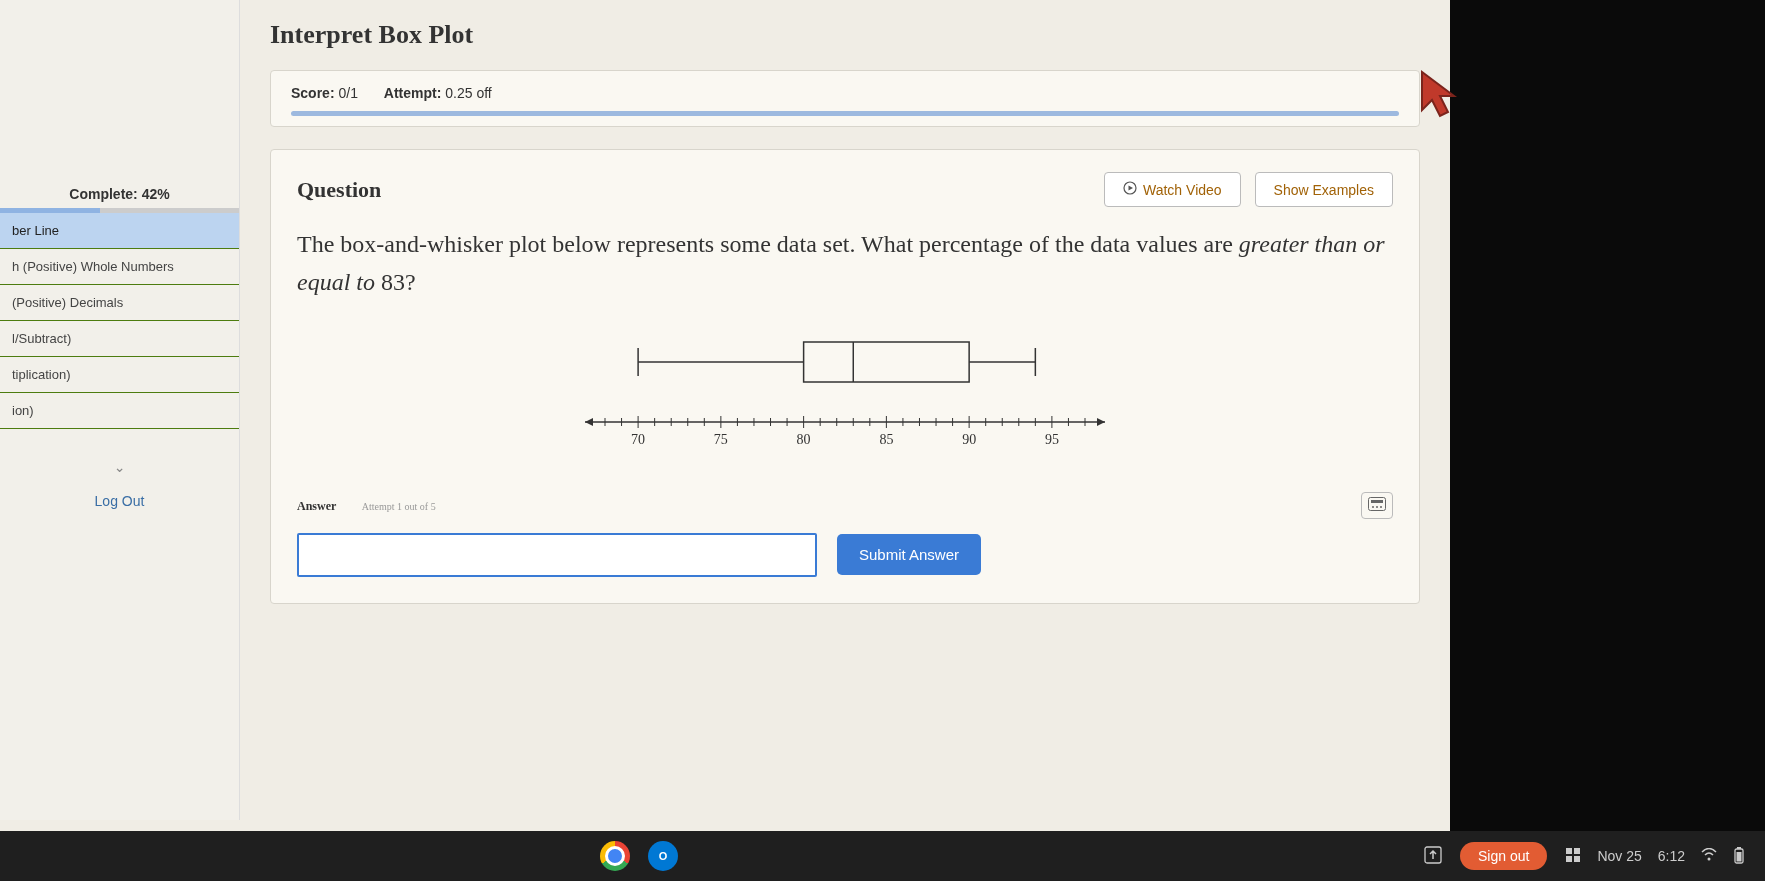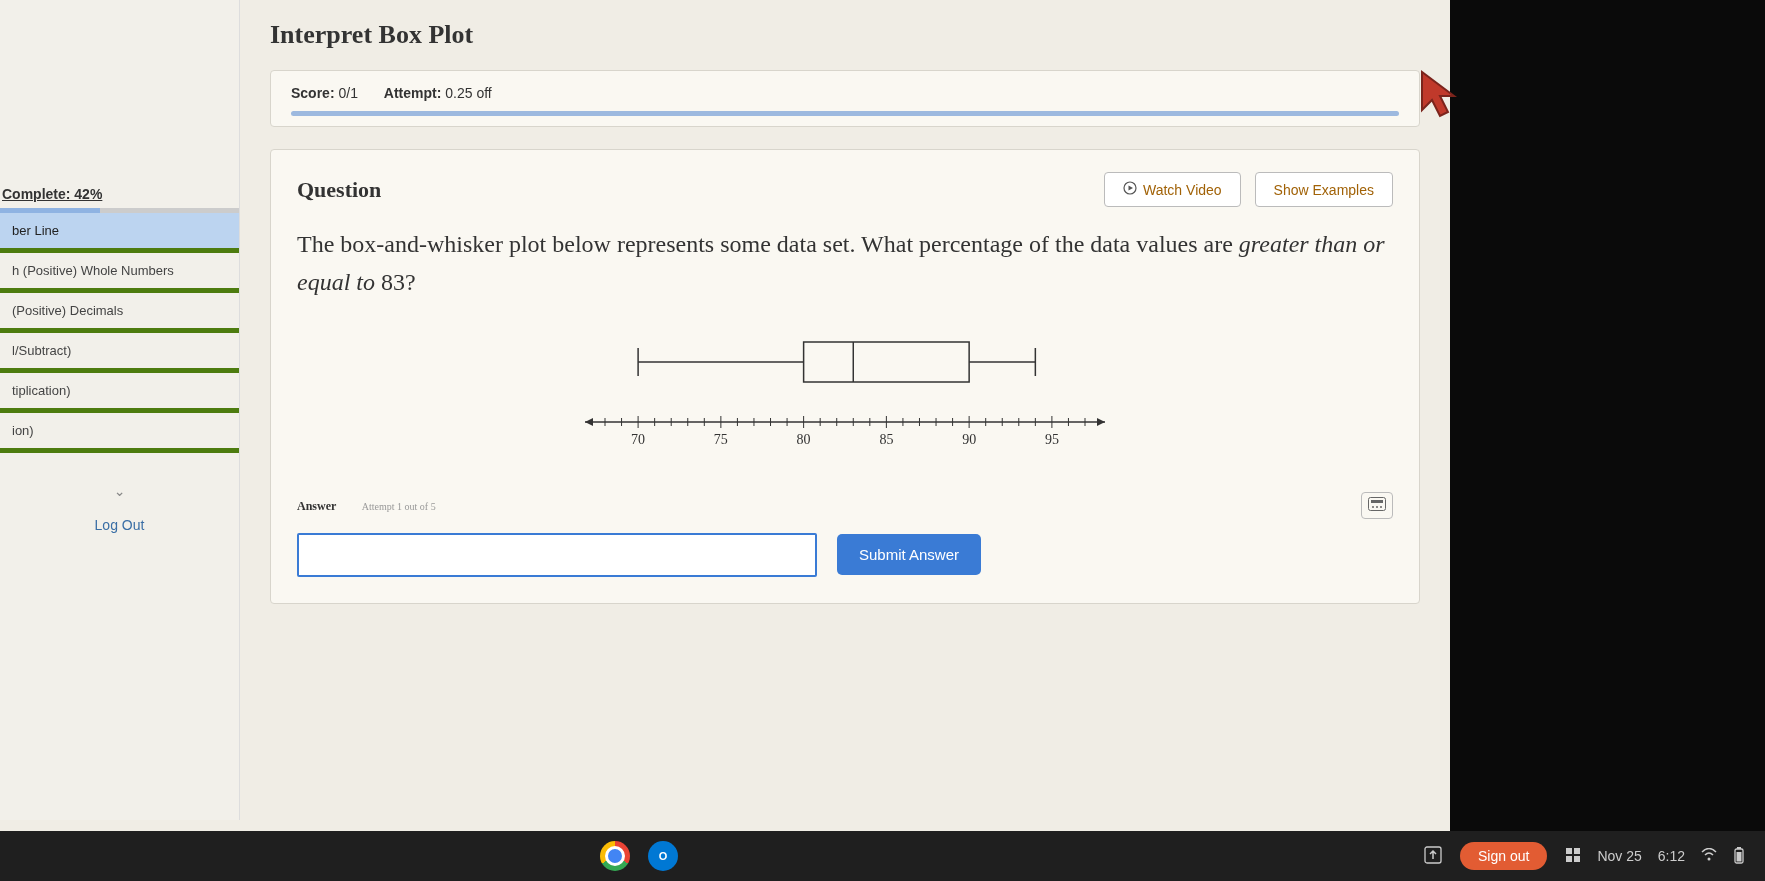--- a/index.html
+++ b/index.html
@@ -20,39 +20,38 @@
   
   .sidebar {
     width: 240px;
     background: #f2f0ea;
     padding-top: 180px;
     border-right: 1px solid #ddd;
     font-size: 14px;
     color: #555;
   }
   .sidebar .complete {
-    text-align: left;
+    text-align: center;
     padding: 6px 2px;
     font-weight: 600;
     color: #333;
-    text-decoration: underline;
   }
   .sidebar .progress {
     height: 5px;
     background: #ccc;
     margin: 0;
   }
   .sidebar .progress .fill {
     height: 100%;
     background: #8fb3e2;
     width: 42%;
   }
   .sidebar .item {
     padding: 10px 12px;
-    border-bottom: 5px solid #4d7c0f;
+    border-bottom: 1px solid #4d7c0f;
     cursor: pointer;
     font-size: 13px;
     color: #444;
   }
   .sidebar .item.active {
     background: #bcd4f0;
     color: #222;
   }
   .sidebar .collapse {
     padding: 30px 20px 8px;

